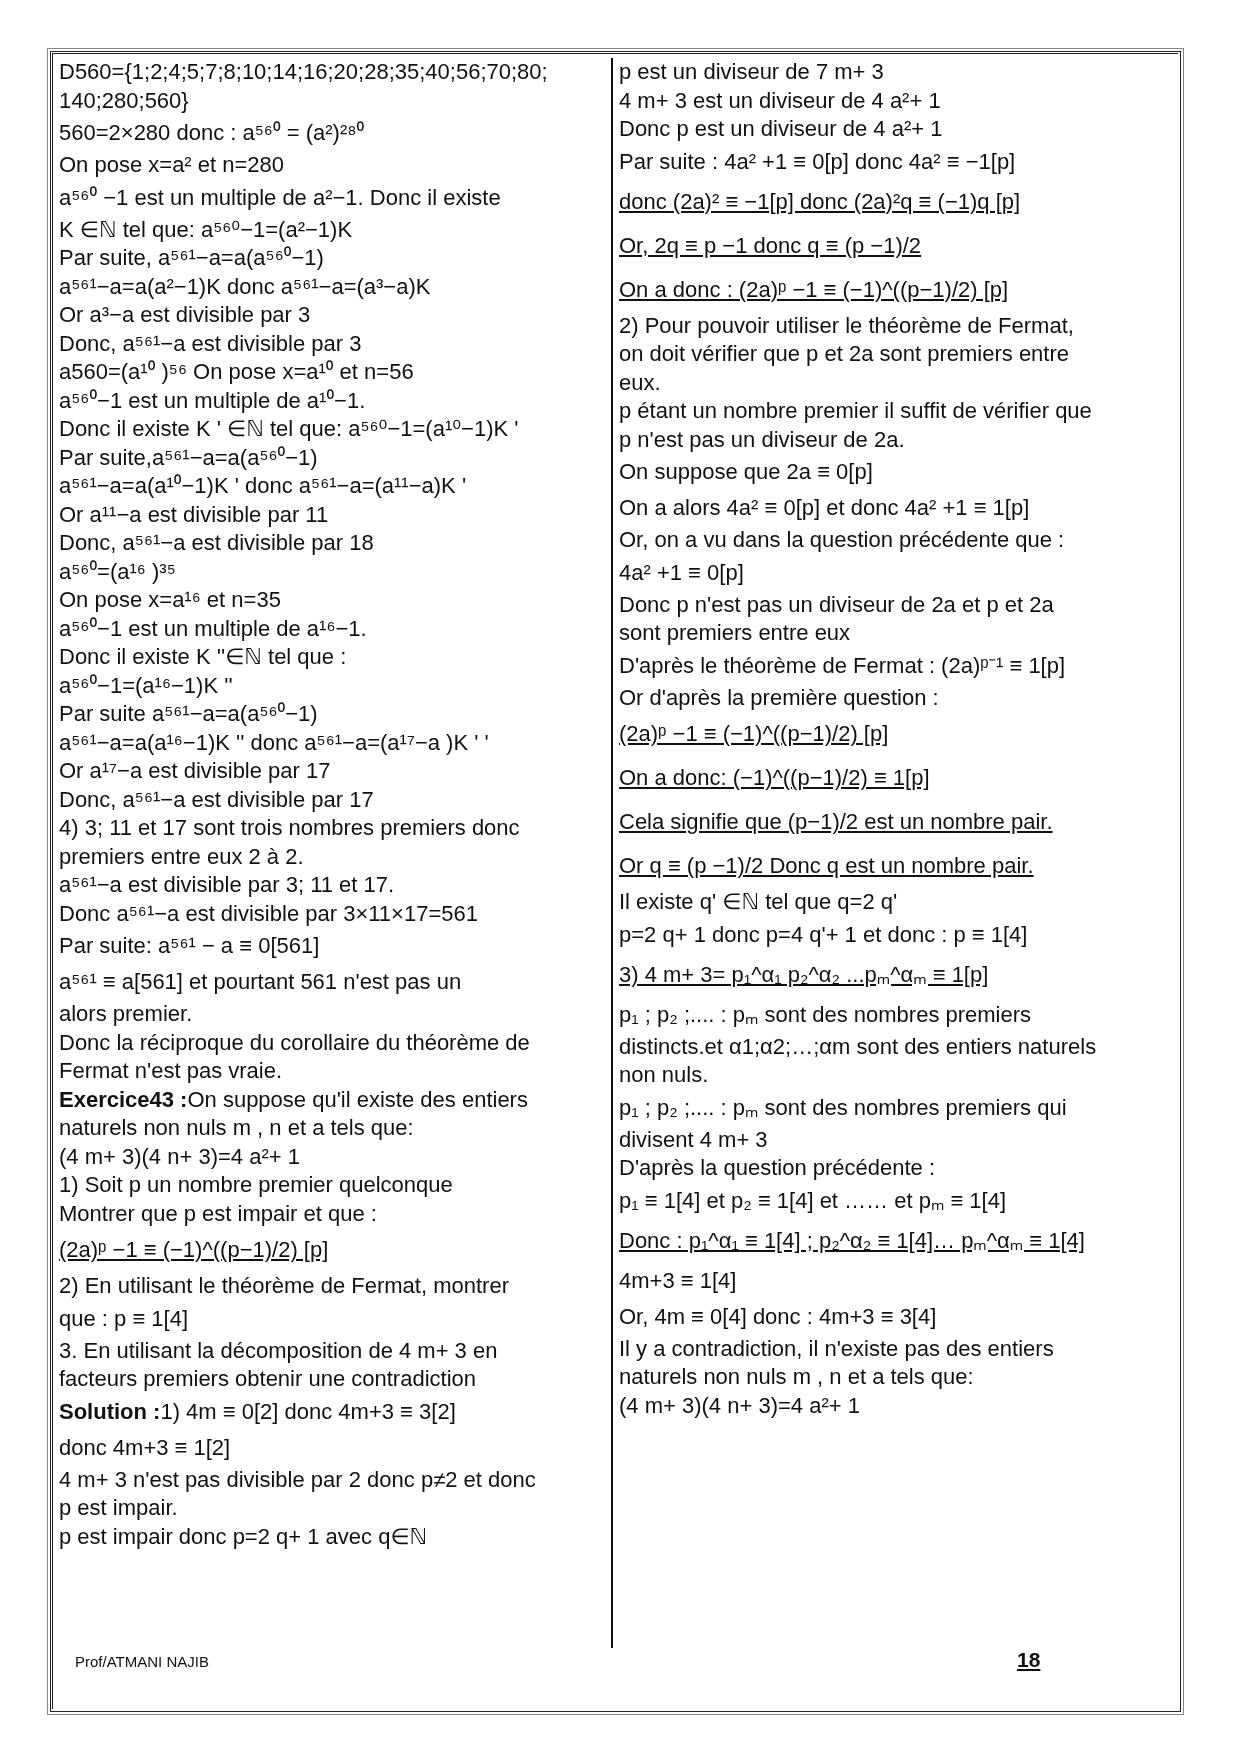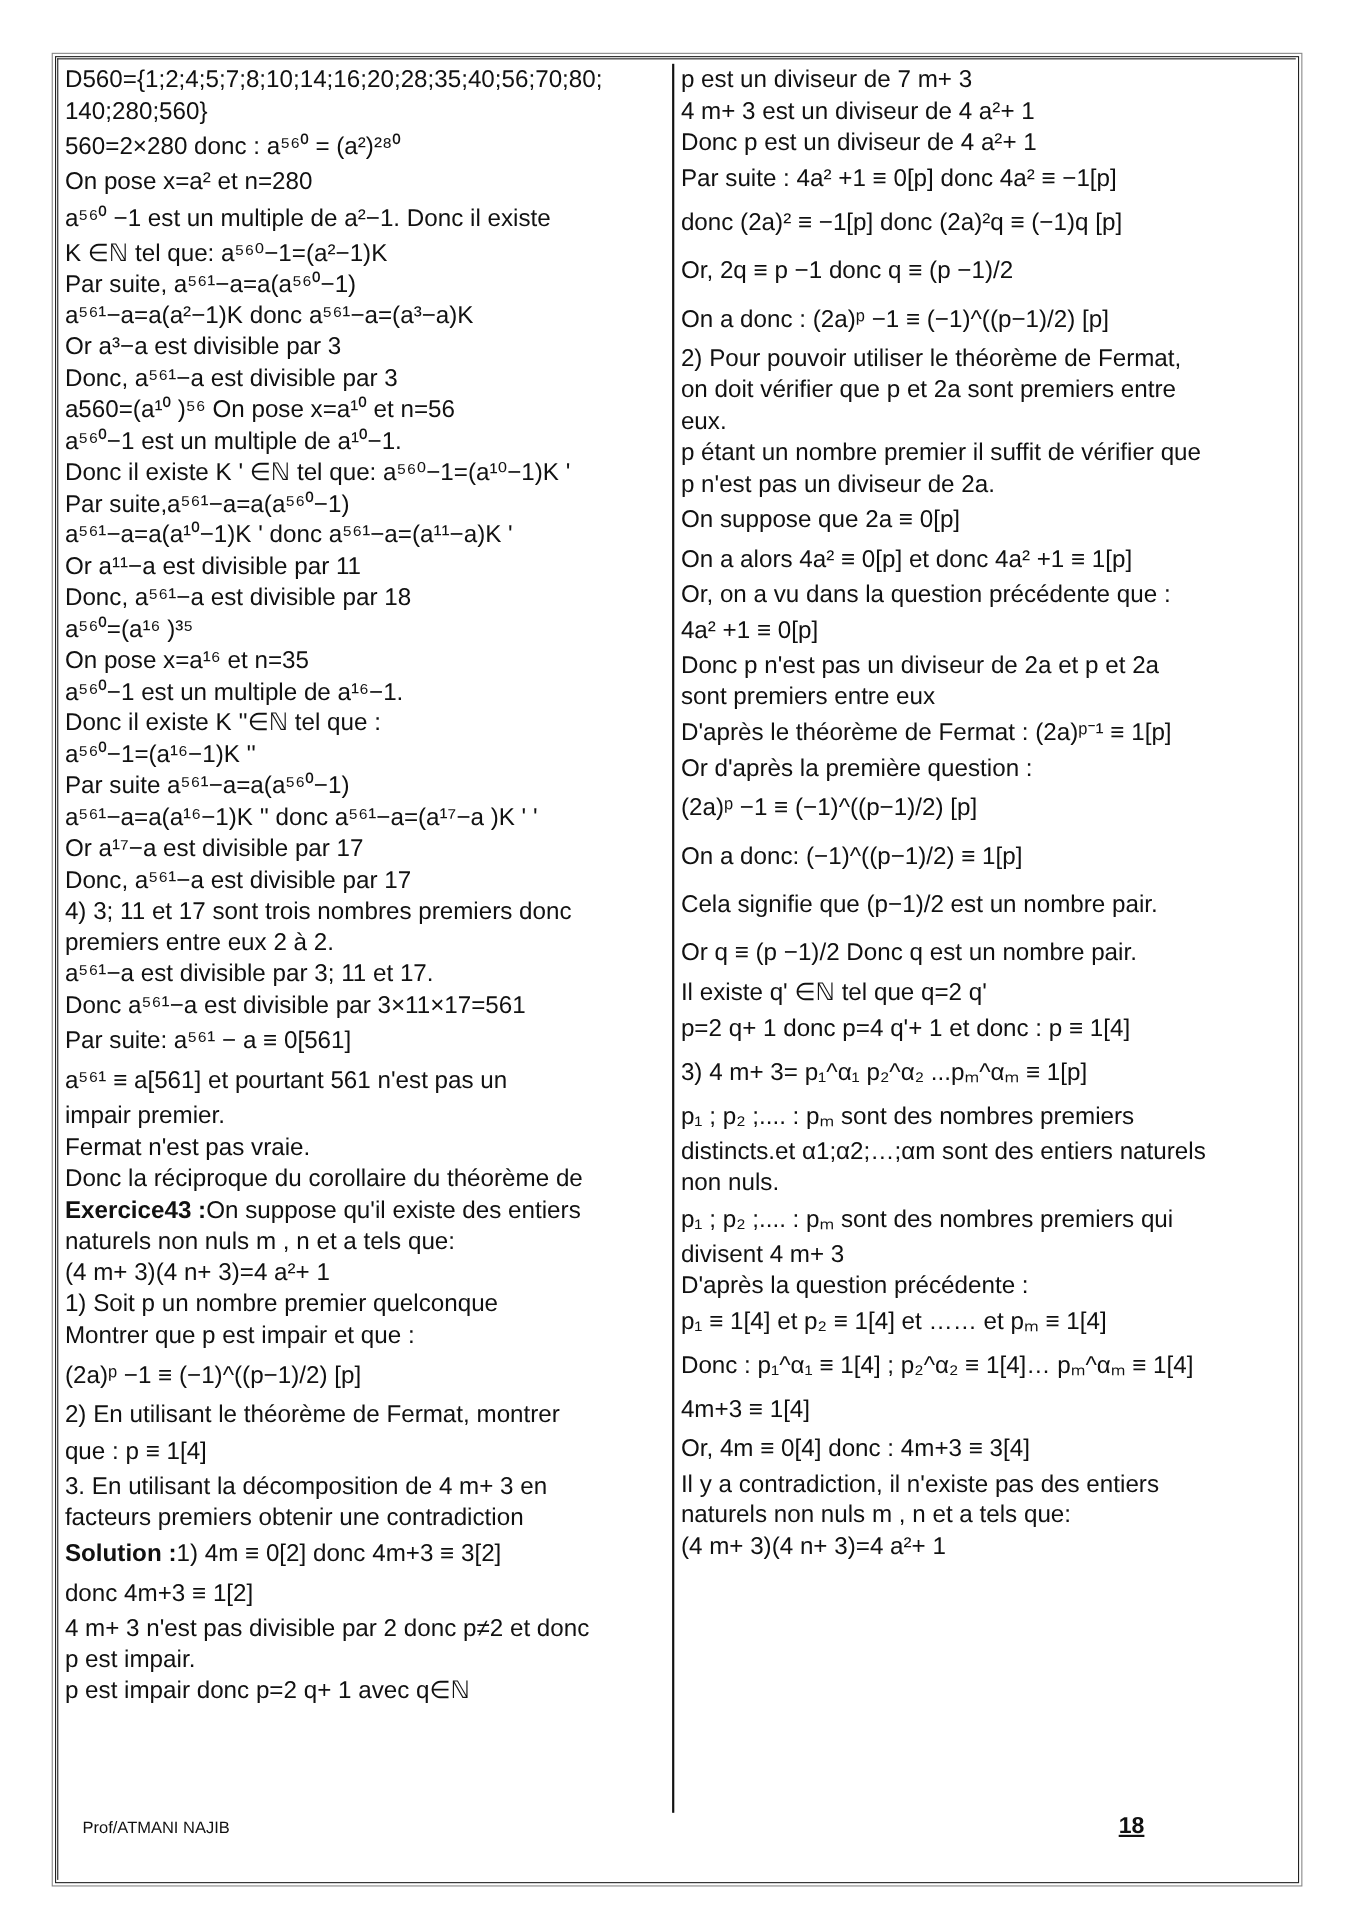--- a/index.html
+++ b/index.html
@@ -8,21 +8,21 @@
   .frame { position: absolute; left: 50px; top: 51px; width: 1129px; height: 1659px;
            border: 1px solid #222; box-shadow: 0 0 0 2px #fff, 0 0 0 3px #888; }
   .frame-inner { position: absolute; left: 52px; top: 53px; width: 1125px; height: 1655px;
            border-top: 1px solid #222; border-left: 1px solid #222; pointer-events: none; }
   .col { position: absolute; top: 58px; font-size: 22px; line-height: 28.5px; }
   .col-left { left: 59px; width: 545px; }
   .col-right { left: 619px; width: 555px; }
   .divider { position: absolute; left: 611px; top: 58px; width: 2px; height: 1590px; background: #111; }
   .ln { white-space: nowrap; display: block; min-height: 28.5px; }
   .ln.tall { line-height: 36px; min-height: 36px; }
-  .ln.xtall { line-height: 44px; min-height: 44px; }
+  .ln.xtall { line-height: 44px; min-height: 44px; text-decoration: underline; }
   .footer-author { position: absolute; left: 75px; top: 1653px; font-size: 15px; font-weight: normal; }
   .footer-page { position: absolute; left: 1017px; top: 1648px; font-size: 21px; font-weight: bold; text-decoration: underline; }
 </style>
 </head>
 <body>
 
 <div class="frame"></div>
 <div class="frame-inner"></div>
 <div class="divider"></div>
 
@@ -52,23 +52,23 @@
   <span class="ln">Par suite a⁵⁶¹−a=a(a⁵⁶⁰−1)</span>
   <span class="ln">a⁵⁶¹−a=a(a¹⁶−1)K ''  donc a⁵⁶¹−a=(a¹⁷−a )K ' '</span>
   <span class="ln">Or a¹⁷−a est divisible par 17</span>
   <span class="ln">Donc, a⁵⁶¹−a est divisible par 17</span>
   <span class="ln">4) 3; 11 et 17 sont trois nombres premiers donc</span>
   <span class="ln">premiers entre eux 2 à 2.</span>
   <span class="ln">a⁵⁶¹−a est divisible par 3; 11 et 17.</span>
   <span class="ln">Donc a⁵⁶¹−a est divisible par 3×11×17=561</span>
   <span class="ln tall">Par suite:  a⁵⁶¹ − a ≡ 0[561]</span>
   <span class="ln tall">a⁵⁶¹ ≡ a[561]   et pourtant 561 n'est pas un</span>
-  <span class="ln">impair premier.</span>
+  <span class="ln">alors premier.</span>
+  <span class="ln">Donc la réciproque du corollaire du théorème de</span>
   <span class="ln">Fermat n'est pas vraie.</span>
-  <span class="ln">Donc la réciproque du corollaire du théorème de</span>
   <span class="ln bold-start"><b>Exercice43 :</b>On suppose qu'il existe des entiers</span>
   <span class="ln">naturels non nuls m , n et a tels que:</span>
   <span class="ln">(4 m+ 3)(4 n+ 3)=4 a²+ 1</span>
   <span class="ln">1) Soit  p  un nombre premier quelconque</span>
   <span class="ln">Montrer que  p  est impair et que :</span>
   <span class="ln xtall">(2a)ᵖ −1 ≡ (−1)^((p−1)/2) [p]</span>
   <span class="ln">2) En utilisant le théorème de Fermat, montrer</span>
   <span class="ln tall">que :   p ≡ 1[4]</span>
   <span class="ln">3. En utilisant la décomposition de 4 m+ 3 en</span>
   <span class="ln">facteurs premiers obtenir une contradiction</span>

